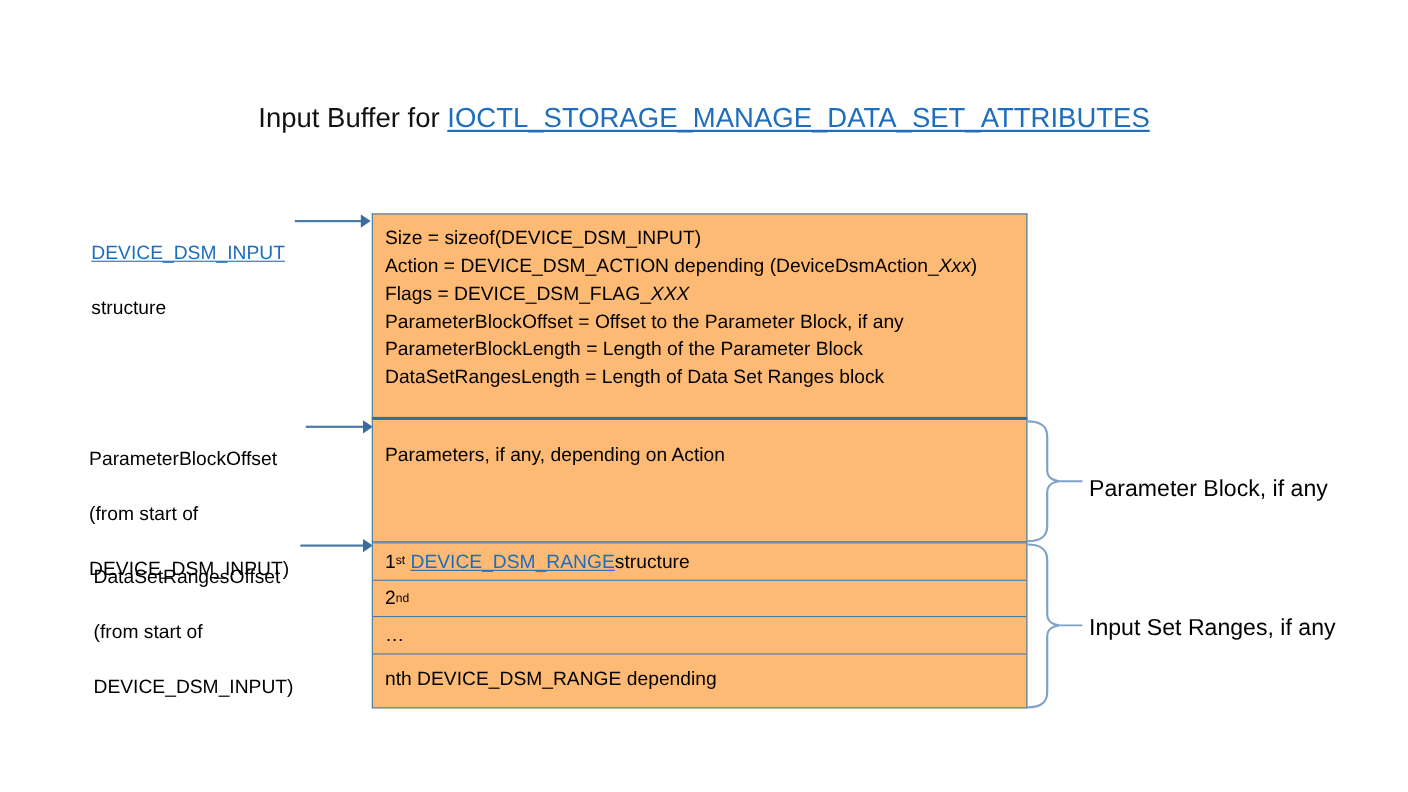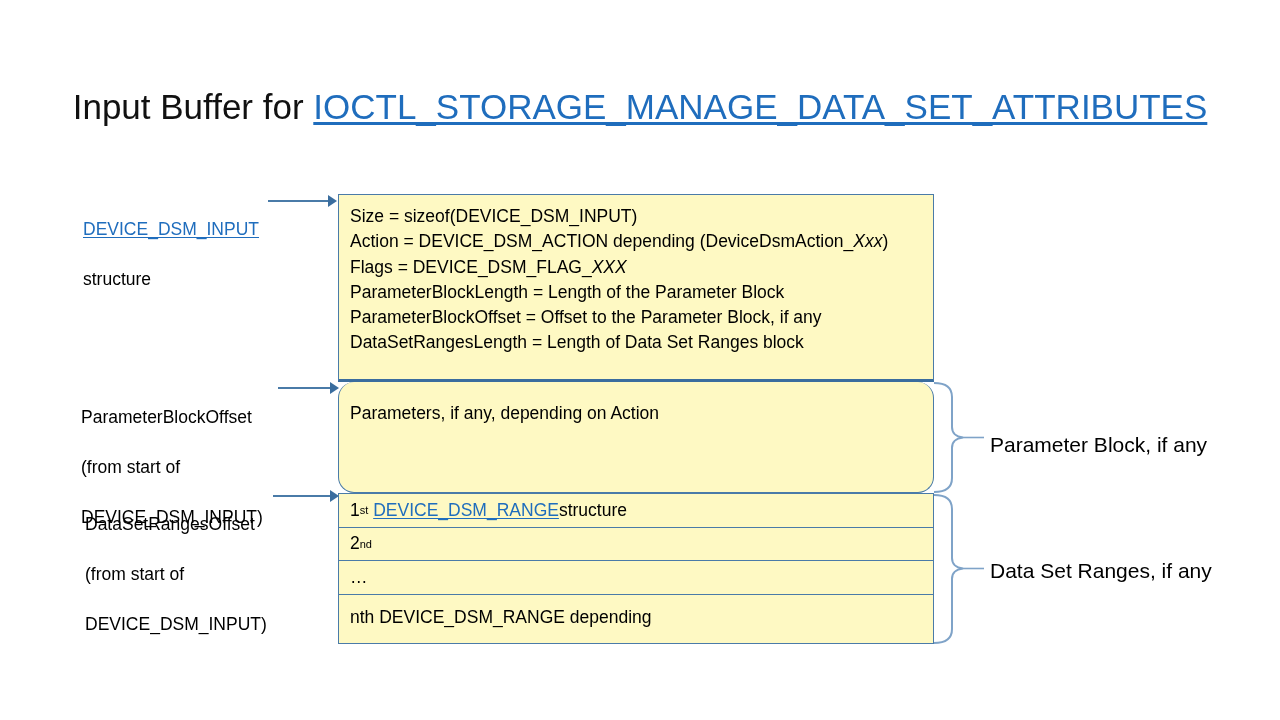--- a/index.html
+++ b/index.html
@@ -18,21 +18,21 @@
     -webkit-font-smoothing: antialiased;
   }
 
   
   .slide-title {
     position: absolute;
     left: 0;
     top: 88px;
     width: 1280px;
     text-align: center;
-    font-size: 35px;
+    font-size: 25px;
     line-height: 38px;
     color: #111111;
     white-space: nowrap;
   }
   .slide-title .lnk {
     color: #1f6dbd;
     text-decoration: underline;
     text-underline-offset: 3px;
   }
 
@@ -91,21 +91,21 @@
   #arrow-3 .shaft { width: 59px; }
   #arrow-3 .head { left: 57px; }
 
   
   .box {
     position: absolute;
     left: 338px;
     width: 596px;
     box-sizing: border-box;
     border: 1.4px solid #4a7ba8;
-    background: #fef9c3;
+    background: #fdba74;
   }
 
   #box-header {
     top: 194px;
     height: 188px;
     border-bottom: 3px solid #3a6d9e;
     padding: 9px 0 0 0;
   }
   #box-header .row {
     font-size: 17.5px;
@@ -113,21 +113,20 @@
     padding-left: 11px;
     white-space: nowrap;
   }
   #box-header .row i {
   }
 
   #box-parameters {
     top: 382px;
     height: 111px;
     border-top: none;
-    border-radius: 16px;
   }
   #box-parameters .row {
     font-size: 17.5px;
     line-height: 25px;
     padding: 19px 0 0 11px;
     white-space: nowrap;
   }
 
   #box-ranges {
     top: 493px;
@@ -219,24 +218,24 @@
   <div class="row">
     <span>Size  = sizeof(DEVICE_DSM_INPUT)</span>
   </div>
   <div class="row">
     <span>Action = DEVICE_DSM_ACTION  depending (DeviceDsmAction_</span><i>Xxx</i><span>)</span>
   </div>
   <div class="row">
     <span>Flags = DEVICE_DSM_FLAG_</span><i>XXX</i><span></span>
   </div>
   <div class="row">
+    <span>ParameterBlockOffset  = Offset to the Parameter Block, if any</span>
+  </div>
+  <div class="row">
     <span>ParameterBlockLength  = Length of the Parameter Block</span>
-  </div>
-  <div class="row">
-    <span>ParameterBlockOffset  = Offset to the Parameter Block, if any</span>
   </div>
   <div class="row">
     <span>DataSetRangesLength  = Length of Data Set Ranges block</span>
   </div>
 </div>
 
 <div class="box" id="box-parameters">
   <div class="row">Parameters, if any, depending on Action</div>
 </div>
 
@@ -263,13 +262,13 @@
   </svg>
 </div>
 <div class="brace-label" id="label-parameter-block">Parameter Block, if any</div>
 
 <div class="brace-group" id="brace-data-set-ranges">
   <svg class="brace-svg" width="64" height="152" viewBox="0 0 64 152">
     <path d="M2 2 C 14 2, 20 6, 20 16 L 20 65 C 20 72, 24 74.5, 31 75.5 C 24 76.5, 20 79, 20 86 L 20 136 C 20 146, 14 150, 2 150" fill="none" stroke="#7fa3c8" stroke-width="2"></path>
     <line x1="31" y1="75.5" x2="52" y2="75.5" stroke="#7fa3c8" stroke-width="1.6"></line>
   </svg>
 </div>
-<div class="brace-label" id="label-data-set-ranges">Data Set Ranges, if any</div>
+<div class="brace-label" id="label-data-set-ranges">Input Set Ranges, if any</div>
 
 </body></html>

